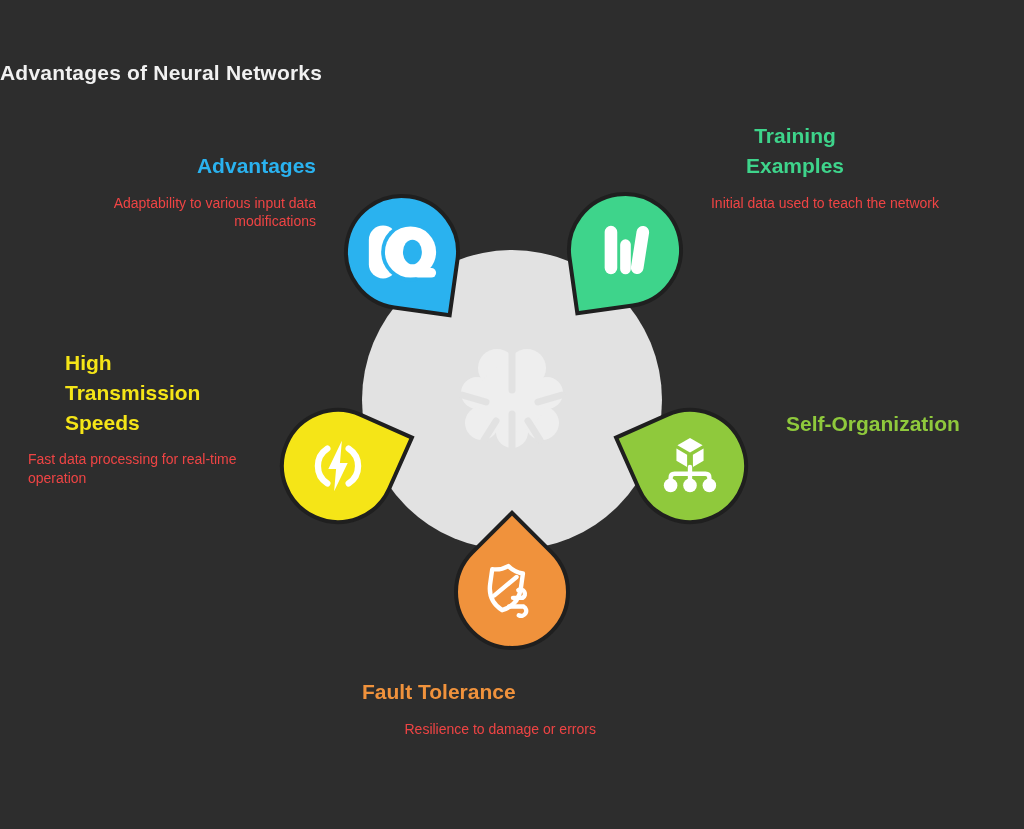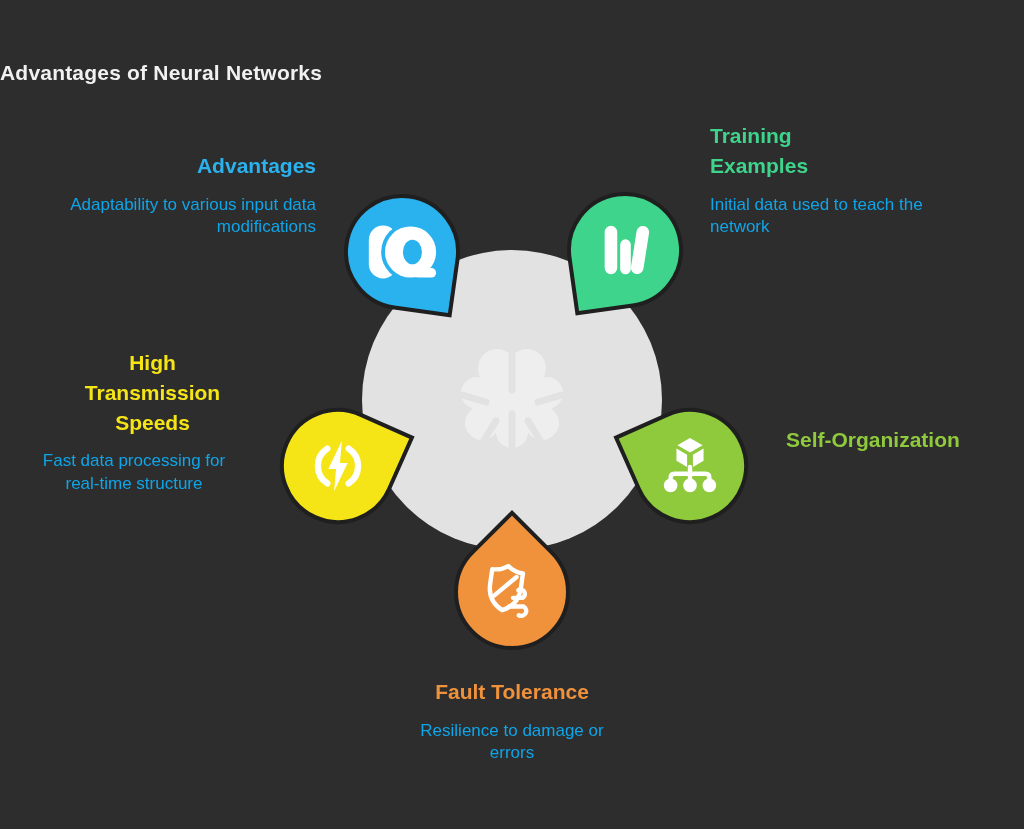--- a/index.html
+++ b/index.html
@@ -37,30 +37,30 @@
   .petal-orange{left:454px;top:534px;border-radius:0 50% 50% 50%;transform:rotate(45deg);}
   .petal-icon{display:flex;align-items:center;justify-content:center;width:100%;height:100%;}
   .petal-blue   .petal-icon{transform:rotate(-8deg);}
   .petal-green  .petal-icon{transform:rotate(8deg);}
   .petal-yellow .petal-icon{transform:rotate(-24deg);}
   .petal-lime   .petal-icon{transform:rotate(24deg);}
   .petal-orange .petal-icon{transform:rotate(-45deg);}
   
   .label-block{position:absolute;z-index:3;}
   .item-heading{font-size:21px;font-weight:bold;line-height:1.42;}
-  .item-desc{font-size:17px;line-height:1.32;color:#0ea5e9;margin-top:13px;}
+  .item-desc{font-size:14px;line-height:1.32;color:#ef4444;margin-top:13px;}
   .block-flexibility{left:36px;top:151px;width:280px;text-align:right;}
-  .block-training{left:710px;top:121px;width:250px;text-align:left;}
+  .block-training{left:710px;top:121px;width:250px;text-align:center;}
   .block-training .item-heading{max-width:170px;}
   .block-training .item-desc{max-width:230px;}
-  .block-hts{left:28px;top:348px;width:212px;text-align:center;}
+  .block-hts{left:28px;top:348px;width:212px;text-align:left;}
   .block-hts .item-heading{max-width:175px;margin-left:auto;}
   .block-selforg{left:786px;top:409px;width:230px;text-align:left;}
   .block-selforg .item-desc{max-width:215px;}
-  .block-fault{left:362px;top:677px;width:300px;text-align:center;}
+  .block-fault{left:362px;top:677px;width:300px;text-align:left;}
   .block-fault .item-desc{max-width:215px;margin:13px auto 12px;}
 </style>
 </head>
 <body>
 
 <div id="canvas">
 
   <div class="page-title">Advantages of Neural Networks</div>
 
   <div class="hub-circle"></div>
@@ -157,25 +157,25 @@
     <div class="item-desc">Adaptability to various input data modifications</div>
   </div>
 
   <div class="label-block block-training">
     <div class="item-heading" style="color: rgb(62, 212, 139);">Training Examples</div>
     <div class="item-desc">Initial data used to teach the network</div>
   </div>
 
   <div class="label-block block-hts">
     <div class="item-heading" style="color: rgb(245, 229, 23);">High Transmission Speeds</div>
-    <div class="item-desc">Fast data processing for real-time structure</div>
+    <div class="item-desc">Fast data processing for real-time operation</div>
   </div>
 
   <div class="label-block block-selforg">
-    <div class="item-heading" style="color: rgb(143, 201, 60); margin-top: 16px;">Self-Organization</div>
+    <div class="item-heading" style="color: rgb(143, 201, 60);">Self-Organization</div>
   </div>
 
   <div class="label-block block-fault">
     <div class="item-heading" style="color: rgb(240, 146, 60);">Fault Tolerance</div>
     <div class="item-desc">Resilience to damage or errors</div>
   </div>
 
 </div>
 
 </body></html>

